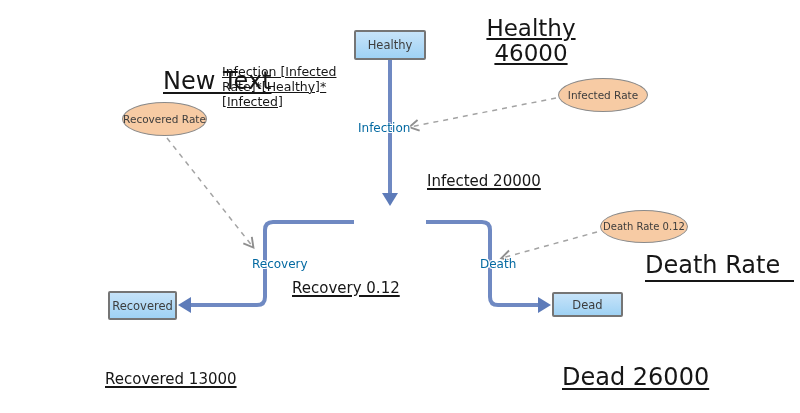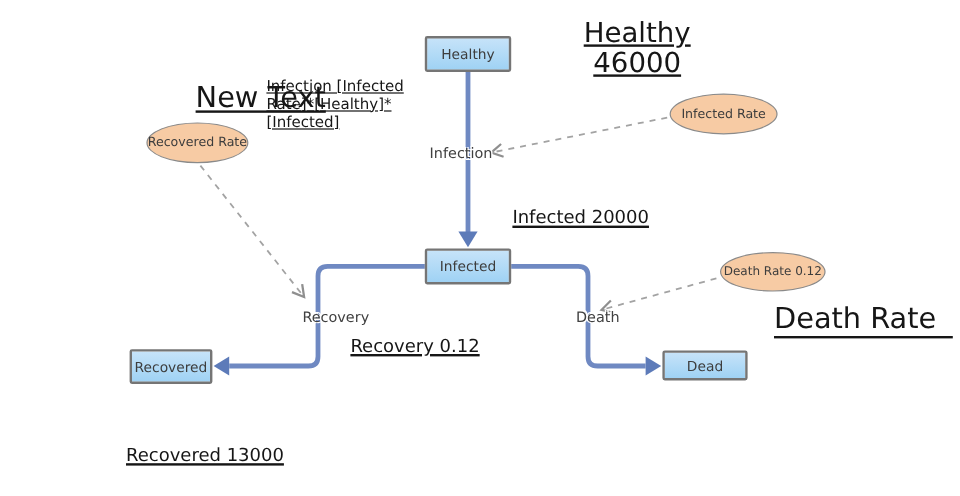--- a/index.html
+++ b/index.html
@@ -15,21 +15,21 @@
     display:flex;align-items:center;justify-content:center;
     font-size:11.5px;color:#3d3d3d;
   }
   .variable{
     position:absolute;box-sizing:border-box;
     background:#f7cba4;border:1.5px solid #8a8a8a;border-radius:50%;
     display:flex;align-items:center;justify-content:center;
     font-size:10.5px;color:#3d3d3d;text-align:center;
   }
   .flow-label{
-    position:absolute;font-size:12px;color:#404040;white-space:nowrap;
+    position:absolute;font-size:12px;color:#0369a1;white-space:nowrap;
     text-shadow:1px 1px 0 #fff,-1px -1px 0 #fff,1px -1px 0 #fff,-1px 1px 0 #fff;
   }
   .note{
     position:absolute;color:#161616;white-space:nowrap;
   }
   .u{
     text-decoration:underline;text-decoration-thickness:1.5px;text-underline-offset:2px;
   }
   .big{
     font-size:24px;text-decoration-thickness:2px;text-underline-offset:3px;
@@ -68,23 +68,20 @@
     <polygon points="538,297 538,313 551,305" fill="#5d7bb9"></polygon>
 
     <path d="M167,138 L253,247" fill="none" stroke="#a3a3a3" stroke-width="1.5" stroke-dasharray="5,5" marker-end="url(#link-arrow)"></path>
     <path d="M556,98 L410,127" fill="none" stroke="#a3a3a3" stroke-width="1.5" stroke-dasharray="5,5" marker-end="url(#link-arrow)"></path>
     <path d="M597,232 L502,258" fill="none" stroke="#a3a3a3" stroke-width="1.5" stroke-dasharray="5,5" marker-end="url(#link-arrow)"></path>
   </svg>
 
   <div class="stock" style="left:354px;top:30px;width:72px;height:30px;">
     <span>Healthy</span>
   </div>
-  <div class="stock" style="left:354px;top:207px;width:72px;height:30px;">
-    <span>Infected</span>
-  </div>
   <div class="stock" style="left:108px;top:291px;width:69px;height:29px;">
     <span>Recovered</span>
   </div>
   <div class="stock" style="left:552px;top:292px;width:71px;height:25px;">
     <span>Dead</span>
   </div>
 
   <div class="variable" style="left:122px;top:102px;width:85px;height:34px;">
     <span>Recovered Rate</span>
   </div>
@@ -112,14 +109,15 @@
 
 
   <div class="note med u" style="left:427px;top:172px;">Infected 20000</div>
 
   <div class="note big trail-underline" style="left:645px;top:251px;">Death Rate</div>
 
   <div class="note med u" style="left:292px;top:279px;">Recovery 0.12</div>
 
   <div class="note med u" style="left:105px;top:370px;">Recovered 13000</div>
 
+  <div class="note big u" style="left:562px;top:363px;">Dead 26000</div>
 
 </div>
 
 </body></html>

